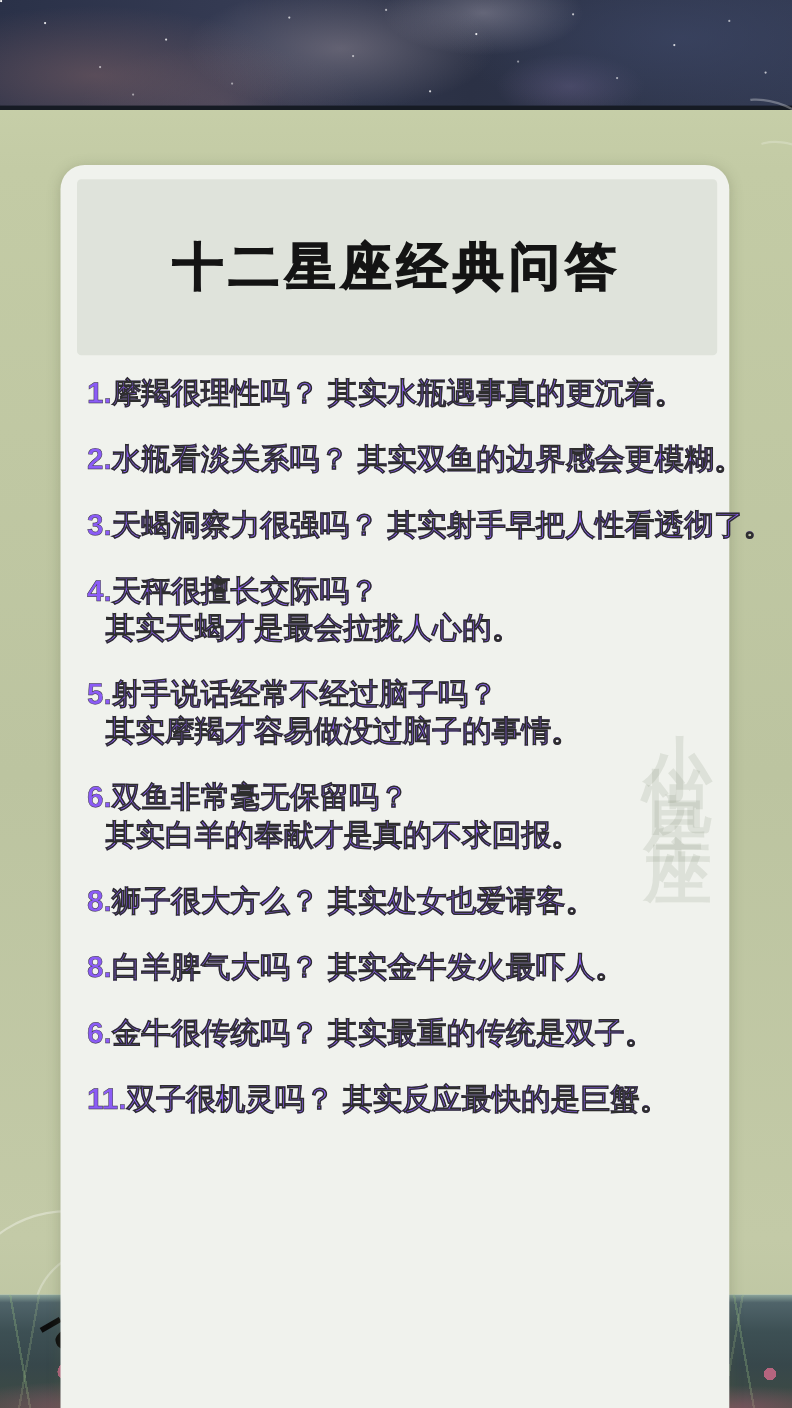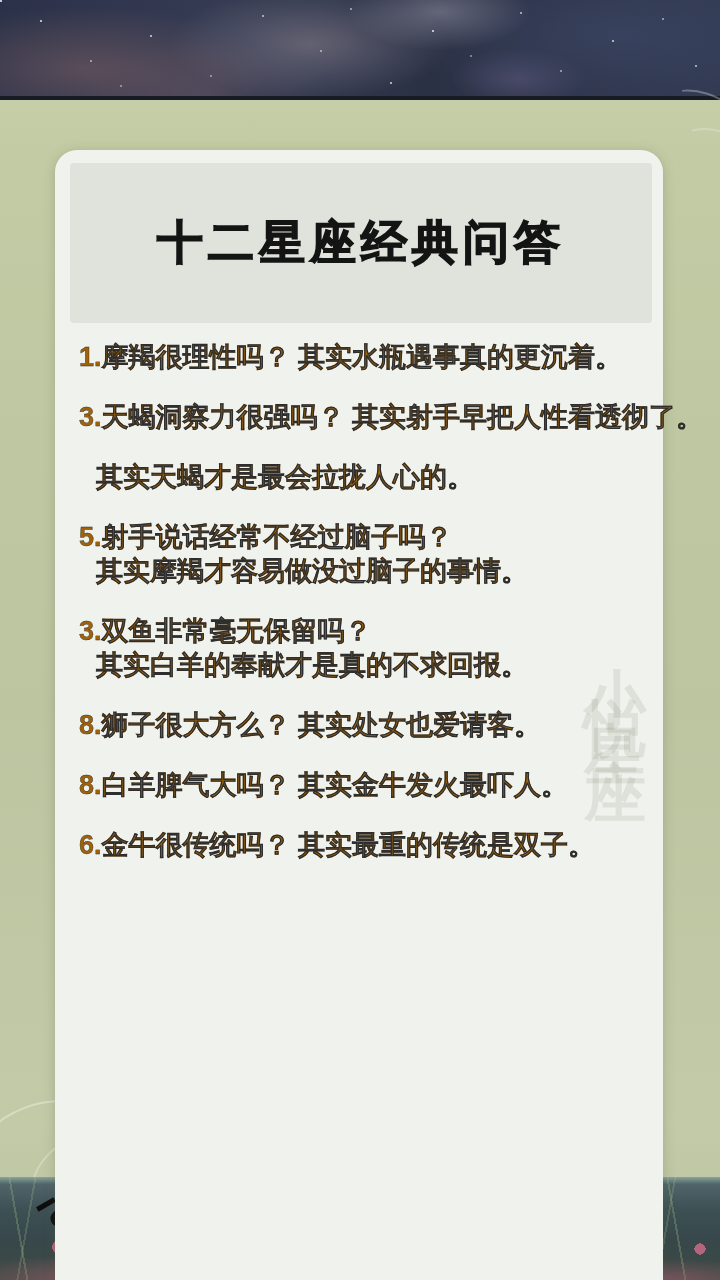--- a/index.html
+++ b/index.html
@@ -80,21 +80,21 @@
     background:#dfe3db;border-radius:4px;
     display:flex;align-items:center;justify-content:center;
   }
   .main-title{
     font-size:46px;font-weight:900;color:#141414;letter-spacing:5px;
     -webkit-text-stroke:1.4px #141414;
   }
   .qa-list{position:absolute;left:24px;right:14px;top:190px;}
   .qa-item{margin-bottom:26px;}
   .qa-line{
-    font-size:27px;line-height:34px;font-weight:700;color:#a16207;
+    font-size:27px;line-height:34px;font-weight:700;color:#8b5cf6;
     -webkit-text-stroke:.4px #2e2e2e;white-space:nowrap;
   }
   .qa-line.cont{padding-left:17px;}
   .watermark{
     position:absolute;left:518px;top:468px;z-index:3;pointer-events:none;
     writing-mode:vertical-rl;text-orientation:upright;
     font-size:62px;font-weight:700;letter-spacing:30px;
     color:rgba(125,135,115,.16);
   }
 </style>
@@ -128,37 +128,44 @@
 
 <div class="card">
   <div class="title-panel">
     <div class="main-title">十二星座经典问答</div>
   </div>
   <div class="qa-list">
       <div class="qa-item">
         <div class="qa-line">1.摩羯很理性吗？ 其实水瓶遇事真的更沉着。</div>
       </div>
       <div class="qa-item">
+        <div class="qa-line">2.水瓶看淡关系吗？ 其实双鱼的边界感会更模糊。</div>
+      </div>
+      <div class="qa-item">
         <div class="qa-line">3.天蝎洞察力很强吗？ 其实射手早把人性看透彻了。</div>
       </div>
       <div class="qa-item">
+        <div class="qa-line">4.天秤很擅长交际吗？</div>
         <div class="qa-line cont">其实天蝎才是最会拉拢人心的。</div>
       </div>
       <div class="qa-item">
         <div class="qa-line">5.射手说话经常不经过脑子吗？</div>
         <div class="qa-line cont">其实摩羯才容易做没过脑子的事情。</div>
       </div>
       <div class="qa-item">
-        <div class="qa-line">3.双鱼非常毫无保留吗？</div>
+        <div class="qa-line">6.双鱼非常毫无保留吗？</div>
         <div class="qa-line cont">其实白羊的奉献才是真的不求回报。</div>
       </div>
       <div class="qa-item">
         <div class="qa-line">8.狮子很大方么？ 其实处女也爱请客。</div>
       </div>
       <div class="qa-item">
         <div class="qa-line">8.白羊脾气大吗？ 其实金牛发火最吓人。</div>
       </div>
       <div class="qa-item">
         <div class="qa-line">6.金牛很传统吗？ 其实最重的传统是双子。</div>
       </div>
+      <div class="qa-item">
+        <div class="qa-line">11.双子很机灵吗？ 其实反应最快的是巨蟹。</div>
+      </div>
     </div>
   <div class="watermark">小悦星座</div>
 </div>
 
 </body></html>

